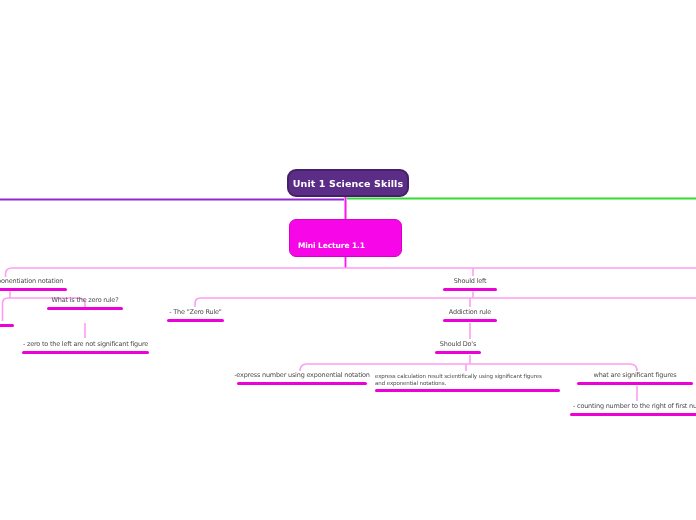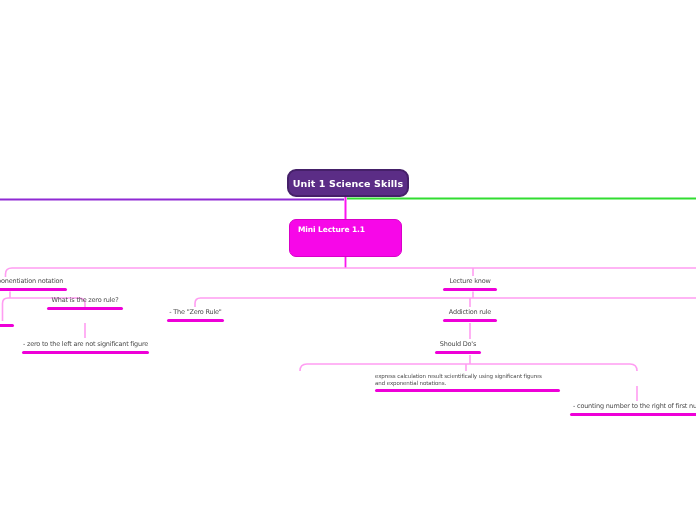--- a/index.html
+++ b/index.html
@@ -14,21 +14,21 @@
   #connector-layer{position:absolute;left:0;top:0;z-index:1;}
   .node{position:absolute;z-index:3;box-sizing:border-box;color:var(--node-text);font-weight:bold;}
   .root-node{
     left:287px;top:169px;width:122px;height:28px;border-radius:9px;
     background:var(--root-fill);border:2px solid var(--root-border);
     display:flex;align-items:center;justify-content:center;font-size:9.5px;letter-spacing:0.1px;
   }
   .lecture-node{
     left:289px;top:219px;width:113px;height:38px;border-radius:7px;
     background:var(--lecture-fill);border:1.5px solid var(--lecture-border);
-    display:flex;flex-direction:column;justify-content:flex-start;
+    display:flex;flex-direction:column;justify-content:flex-end;
     padding:6px 4px 6px 8px;font-size:7.5px;line-height:8px;letter-spacing:-0.1px;
   }
   .topic{position:absolute;z-index:2;display:flex;flex-direction:column;align-items:center;}
   .topic.align-left{align-items:flex-start;}
   .t-label{font-size:6.5px;letter-spacing:-0.2px;color:var(--label-text);white-space:nowrap;height:8px;line-height:8px;}
   .t-label.small{font-size:5.5px;letter-spacing:-0.1px;height:7px;line-height:7px;}
   .t-bar{height:3px;border-radius:2px;background:var(--underline);width:100%;margin-top:3px;}
   .stub-bar{position:absolute;z-index:2;height:3px;border-radius:2px;background:var(--underline);}
   .pad-left{padding-left:3px;}
 </style>
@@ -64,21 +64,21 @@
   <div class="node lecture-node">
     <span>Mini Lecture 1.1</span>
   </div>
 
   <div class="topic" style="left:-14px;top:277px;width:81px;">
     <div class="t-label">exponentiation notation</div>
     <div class="t-bar"></div>
   </div>
 
   <div class="topic" style="left:443px;top:277px;width:54px;">
-    <div class="t-label">Lecture know</div>
+    <div class="t-label">Should left</div>
     <div class="t-bar"></div>
   </div>
 
   <div class="topic" style="left:47px;top:296px;width:76px;">
     <div class="t-label">What is the zero rule?</div>
     <div class="t-bar"></div>
   </div>
 
   <div class="topic" style="left:167px;top:308px;width:57px;">
     <div class="t-label">- The "Zero Rule"</div>
@@ -93,27 +93,35 @@
   <div class="topic" style="left:22px;top:340px;width:127px;">
     <div class="t-label">- zero to the left are not significant figure</div>
     <div class="t-bar"></div>
   </div>
 
   <div class="topic" style="left:435px;top:340px;width:46px;">
     <div class="t-label">Should Do's</div>
     <div class="t-bar"></div>
   </div>
 
+  <div class="topic" style="left:237px;top:371px;width:130px;">
+    <div class="t-label">-express number using exponential notation</div>
+    <div class="t-bar"></div>
+  </div>
 
   <div class="topic align-left" style="left:375px;top:373px;width:185px;">
     <div class="t-label small">express calculation result scientifically using significant figures</div>
     <div class="t-label small">and exponential notations.</div>
     <div class="t-bar" style="margin-top:2px;"></div>
   </div>
 
+  <div class="topic" style="left:577px;top:371px;width:116px;">
+    <div class="t-label">what are significant figures</div>
+    <div class="t-bar"></div>
+  </div>
 
   <div class="topic align-left" style="left:570px;top:402px;width:130px;">
     <div class="t-label pad-left">- counting number to the right of first number</div>
     <div class="t-bar"></div>
   </div>
 
   <div class="stub-bar" style="left:-30px;top:324px;width:44px;"></div>
 
 </div>
 

